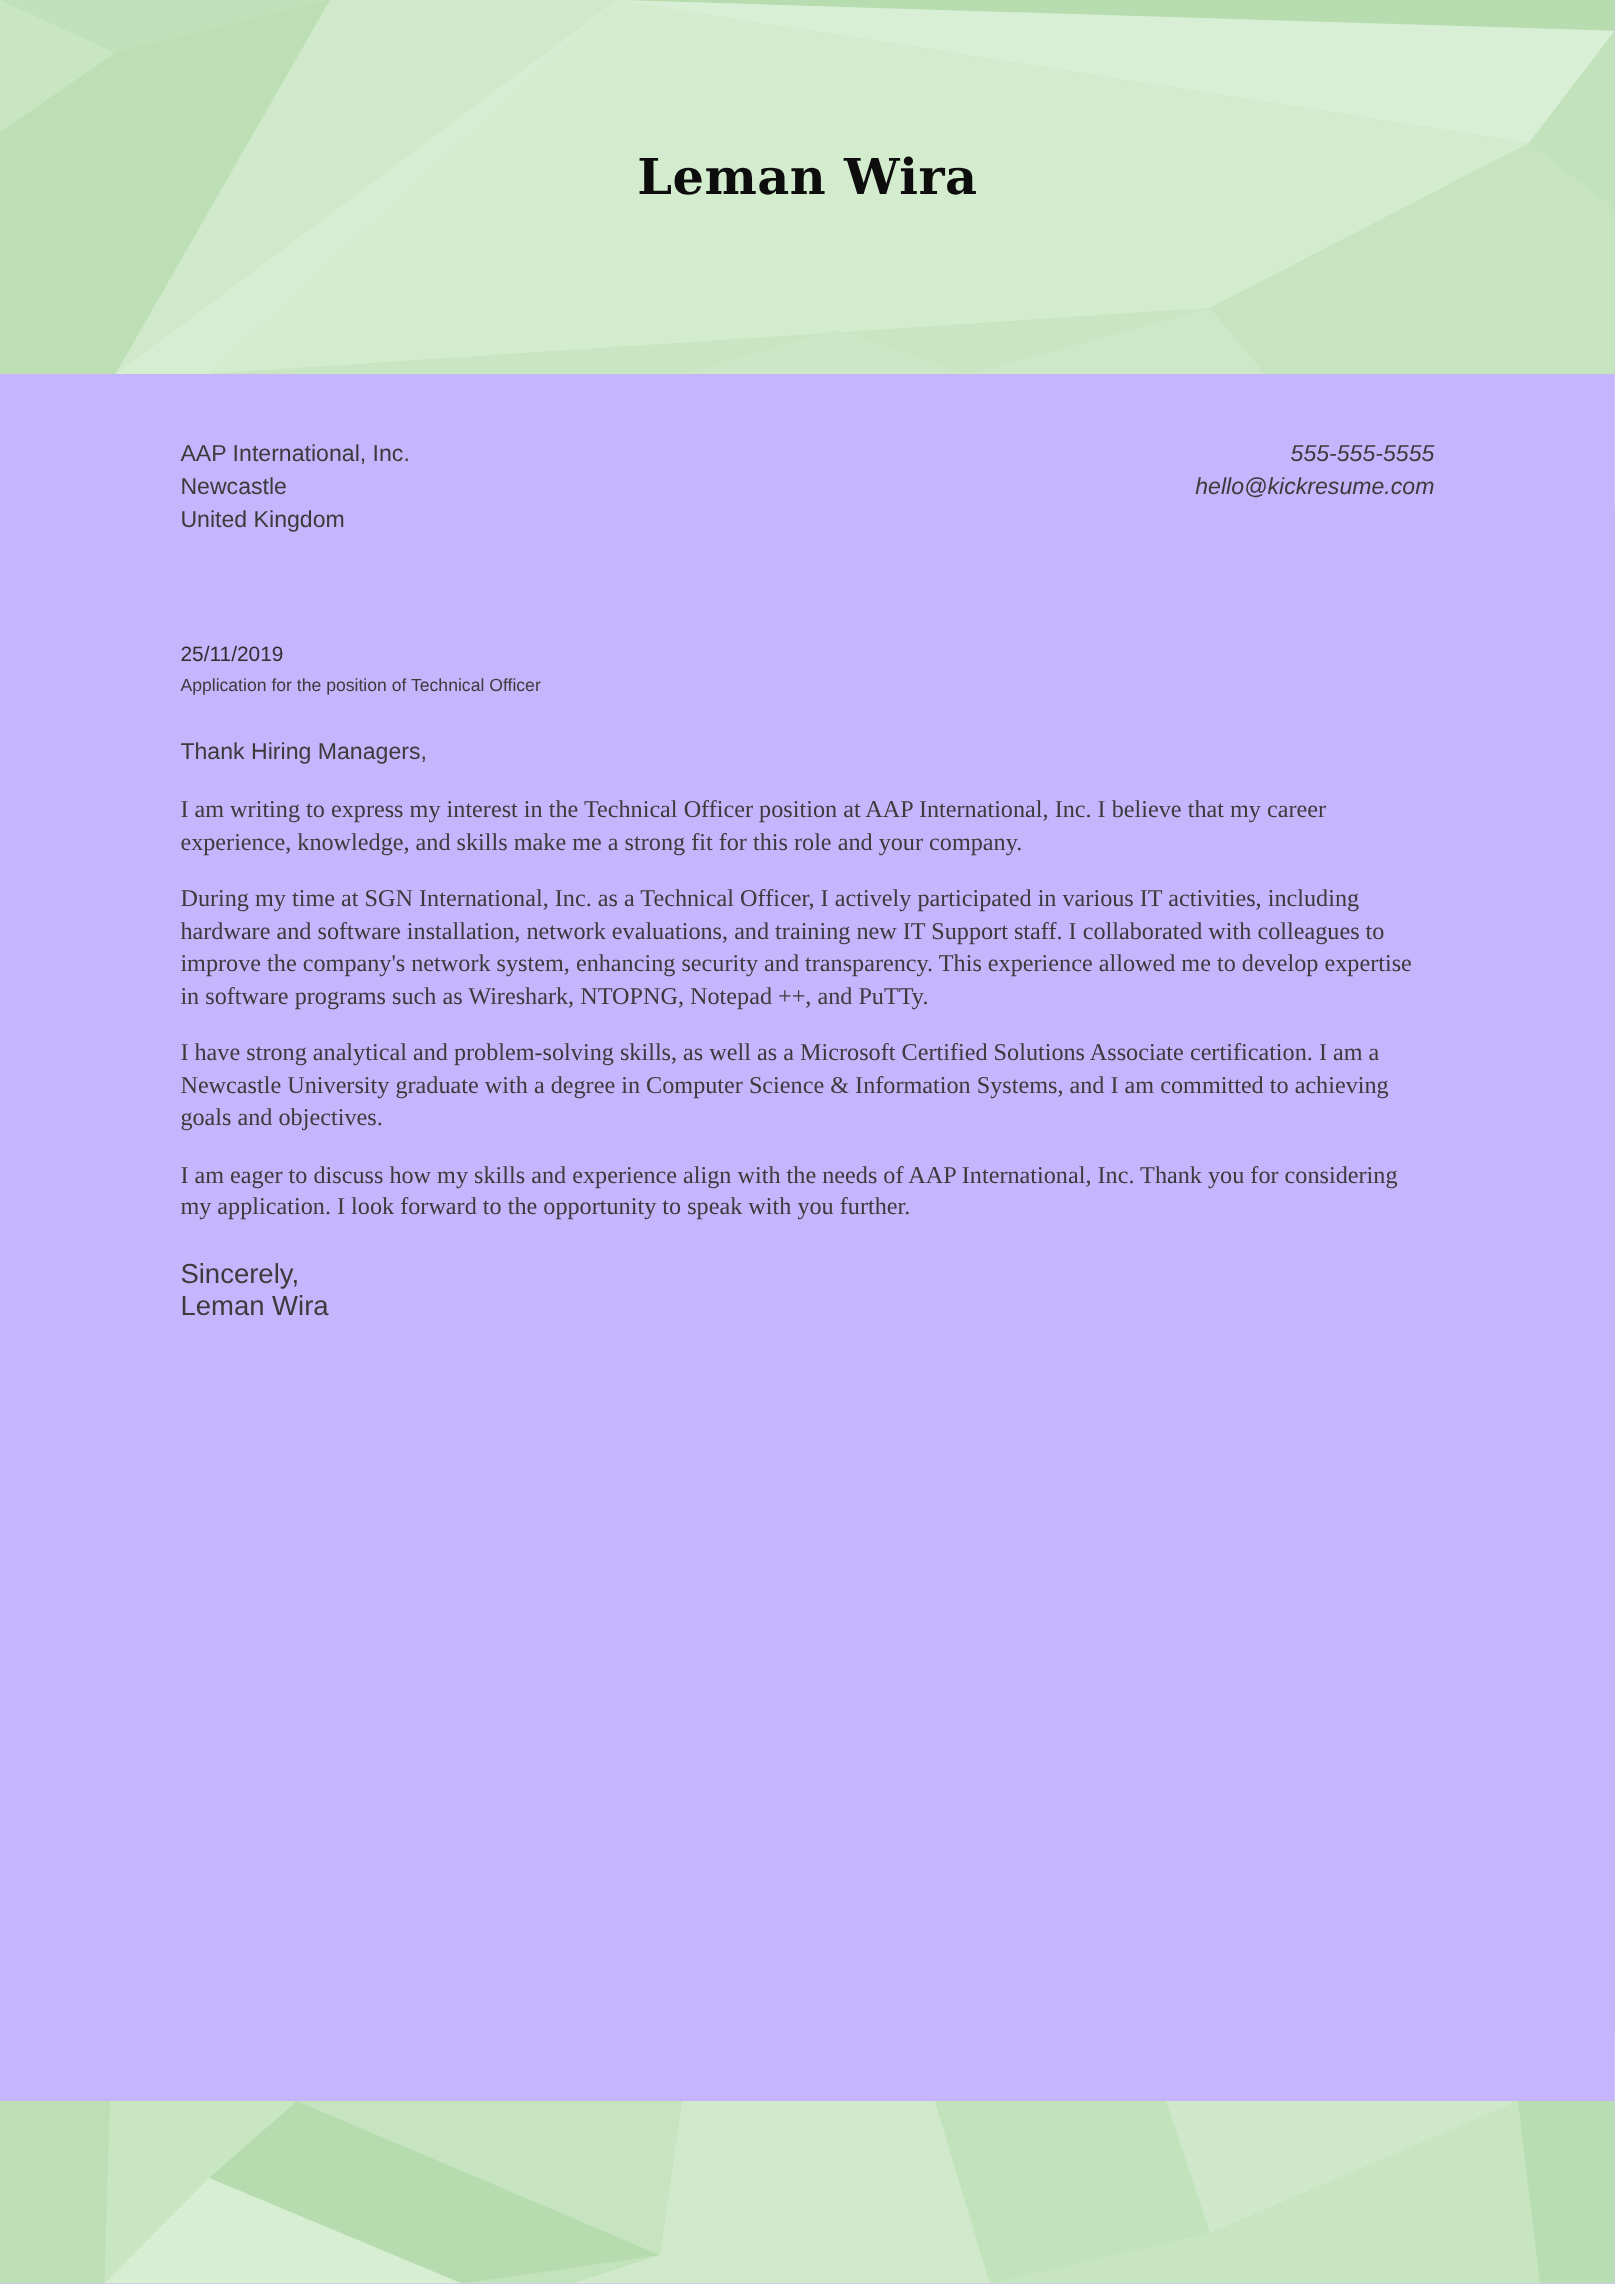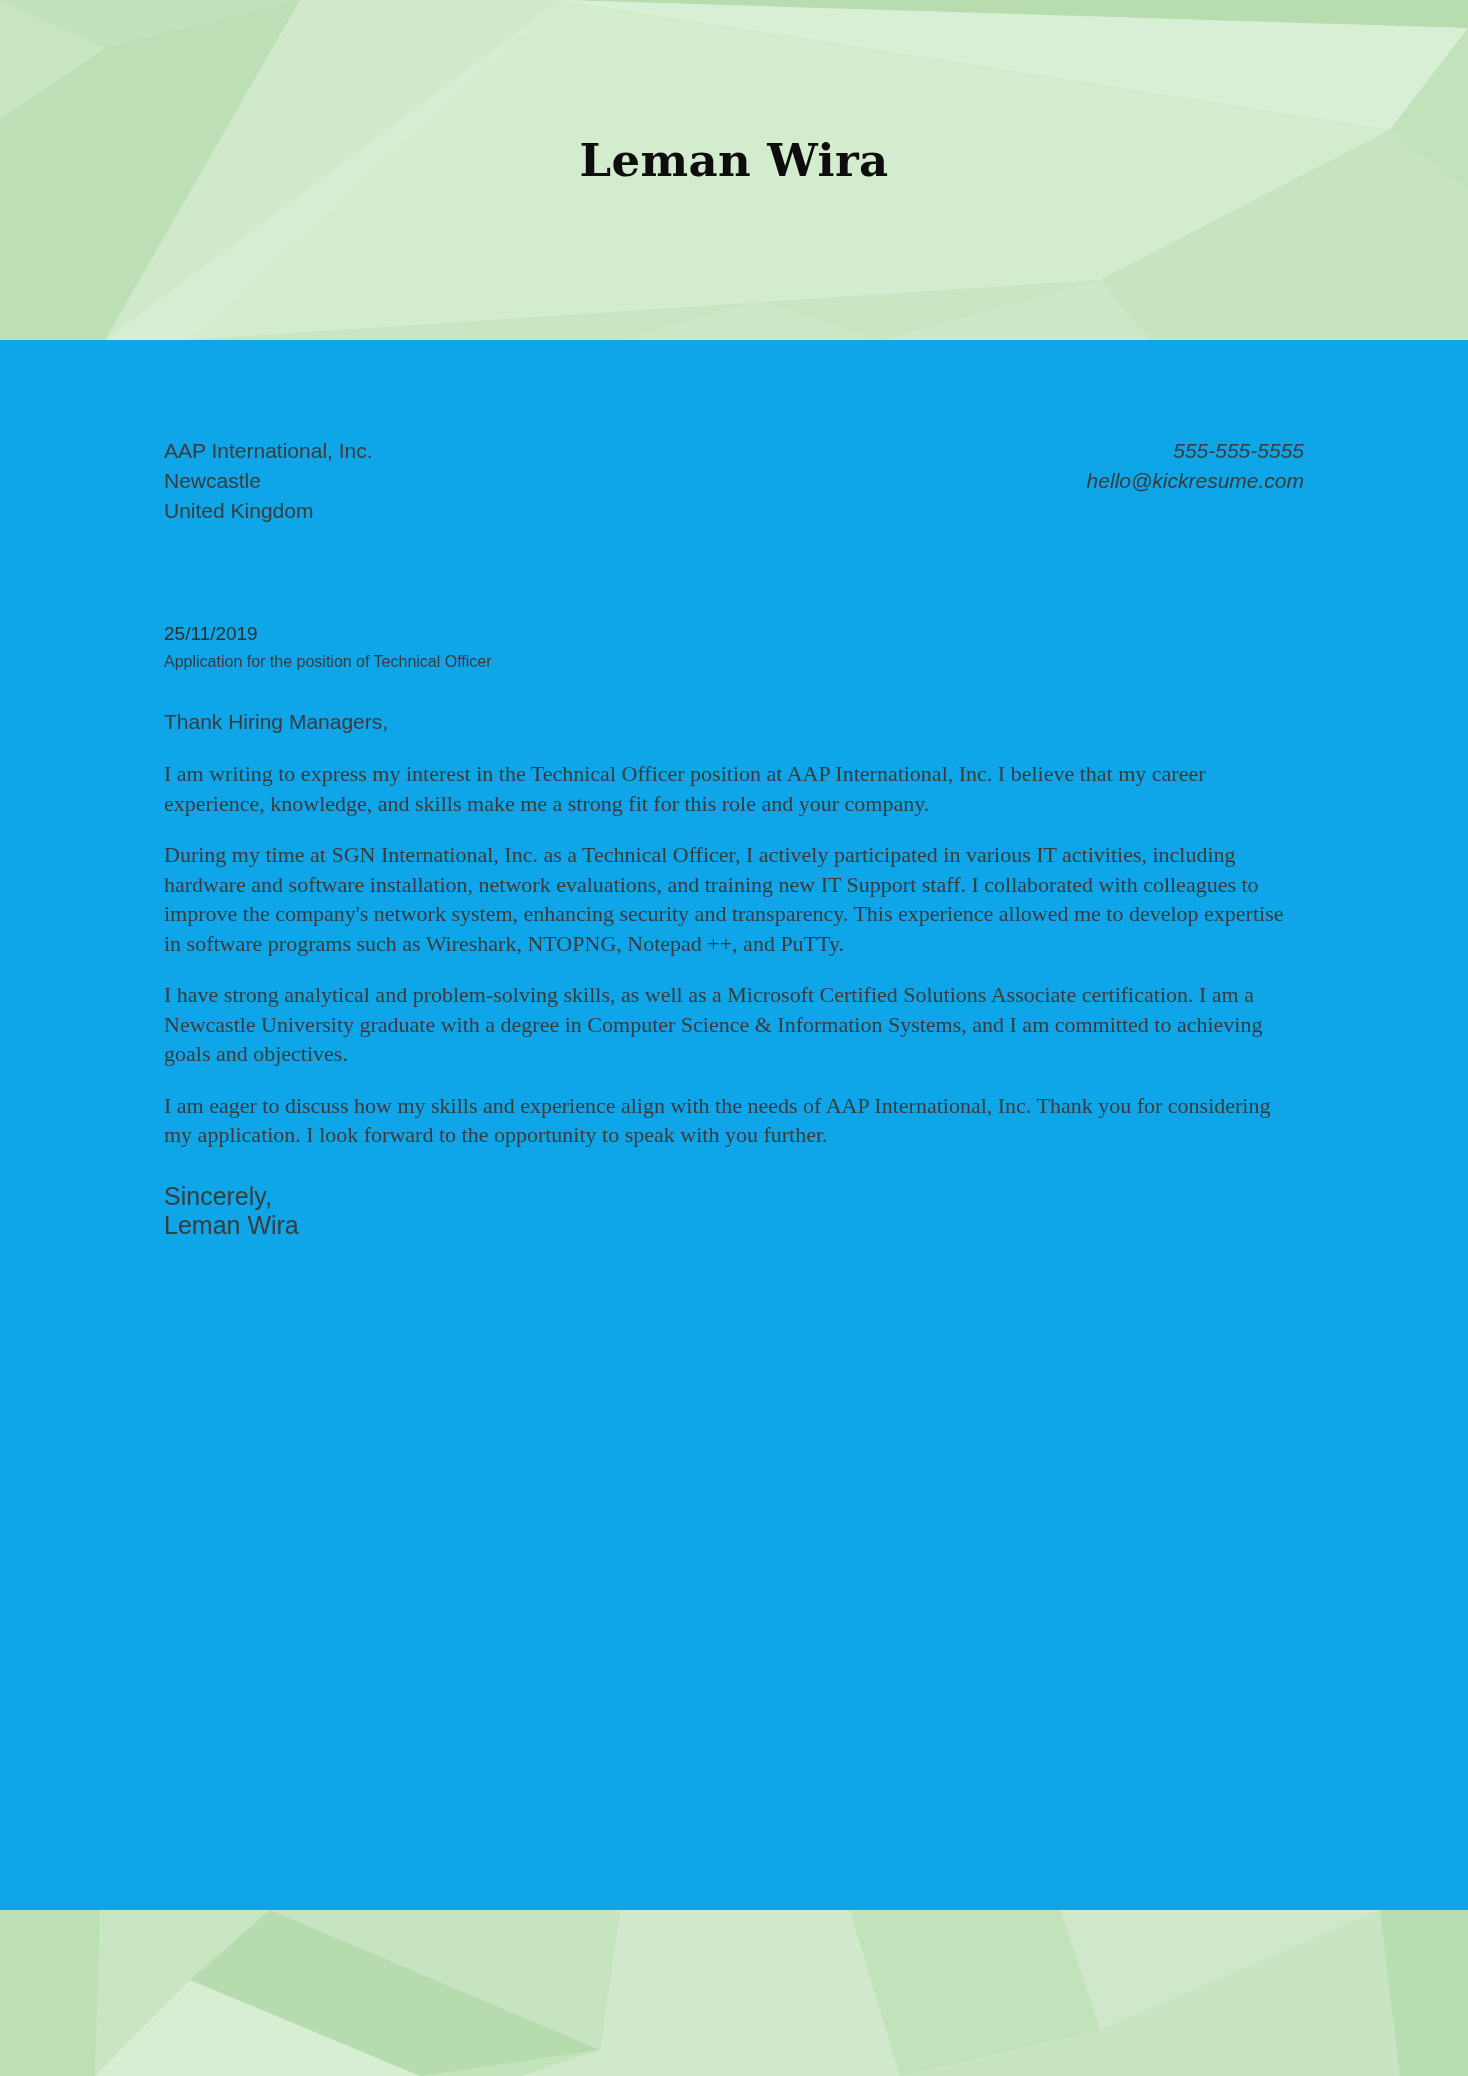--- a/index.html
+++ b/index.html
@@ -11,21 +11,21 @@
     height: 2076px;
     background: #ffffff;
     font-family: "Liberation Sans", sans-serif;
     overflow: hidden;
   }
 
   .page {
     position: relative;
     width: 1468px;
     height: 2076px;
-    background: #0ea5e9;
+    background: #c4b5fd;
   }
 
   
   .band {
     position: absolute;
     left: 0;
     width: 1468px;
     overflow: hidden;
   }
   .band svg {
@@ -73,21 +73,21 @@
     width: 1468px;
     padding: 0 164px;
     box-sizing: border-box;
     color: #3a3a3a;
   }
 
   .addr-row {
     display: flex;
     justify-content: space-between;
     align-items: flex-start;
-    padding-top: 96px;
+    padding-top: 58px;
     font-size: 21px;
     line-height: 30px;
     color: #3b3b3b;
   }
   .addr-left div,
   .addr-right div {
     white-space: nowrap;
   }
   .addr-right {
     text-align: right;

